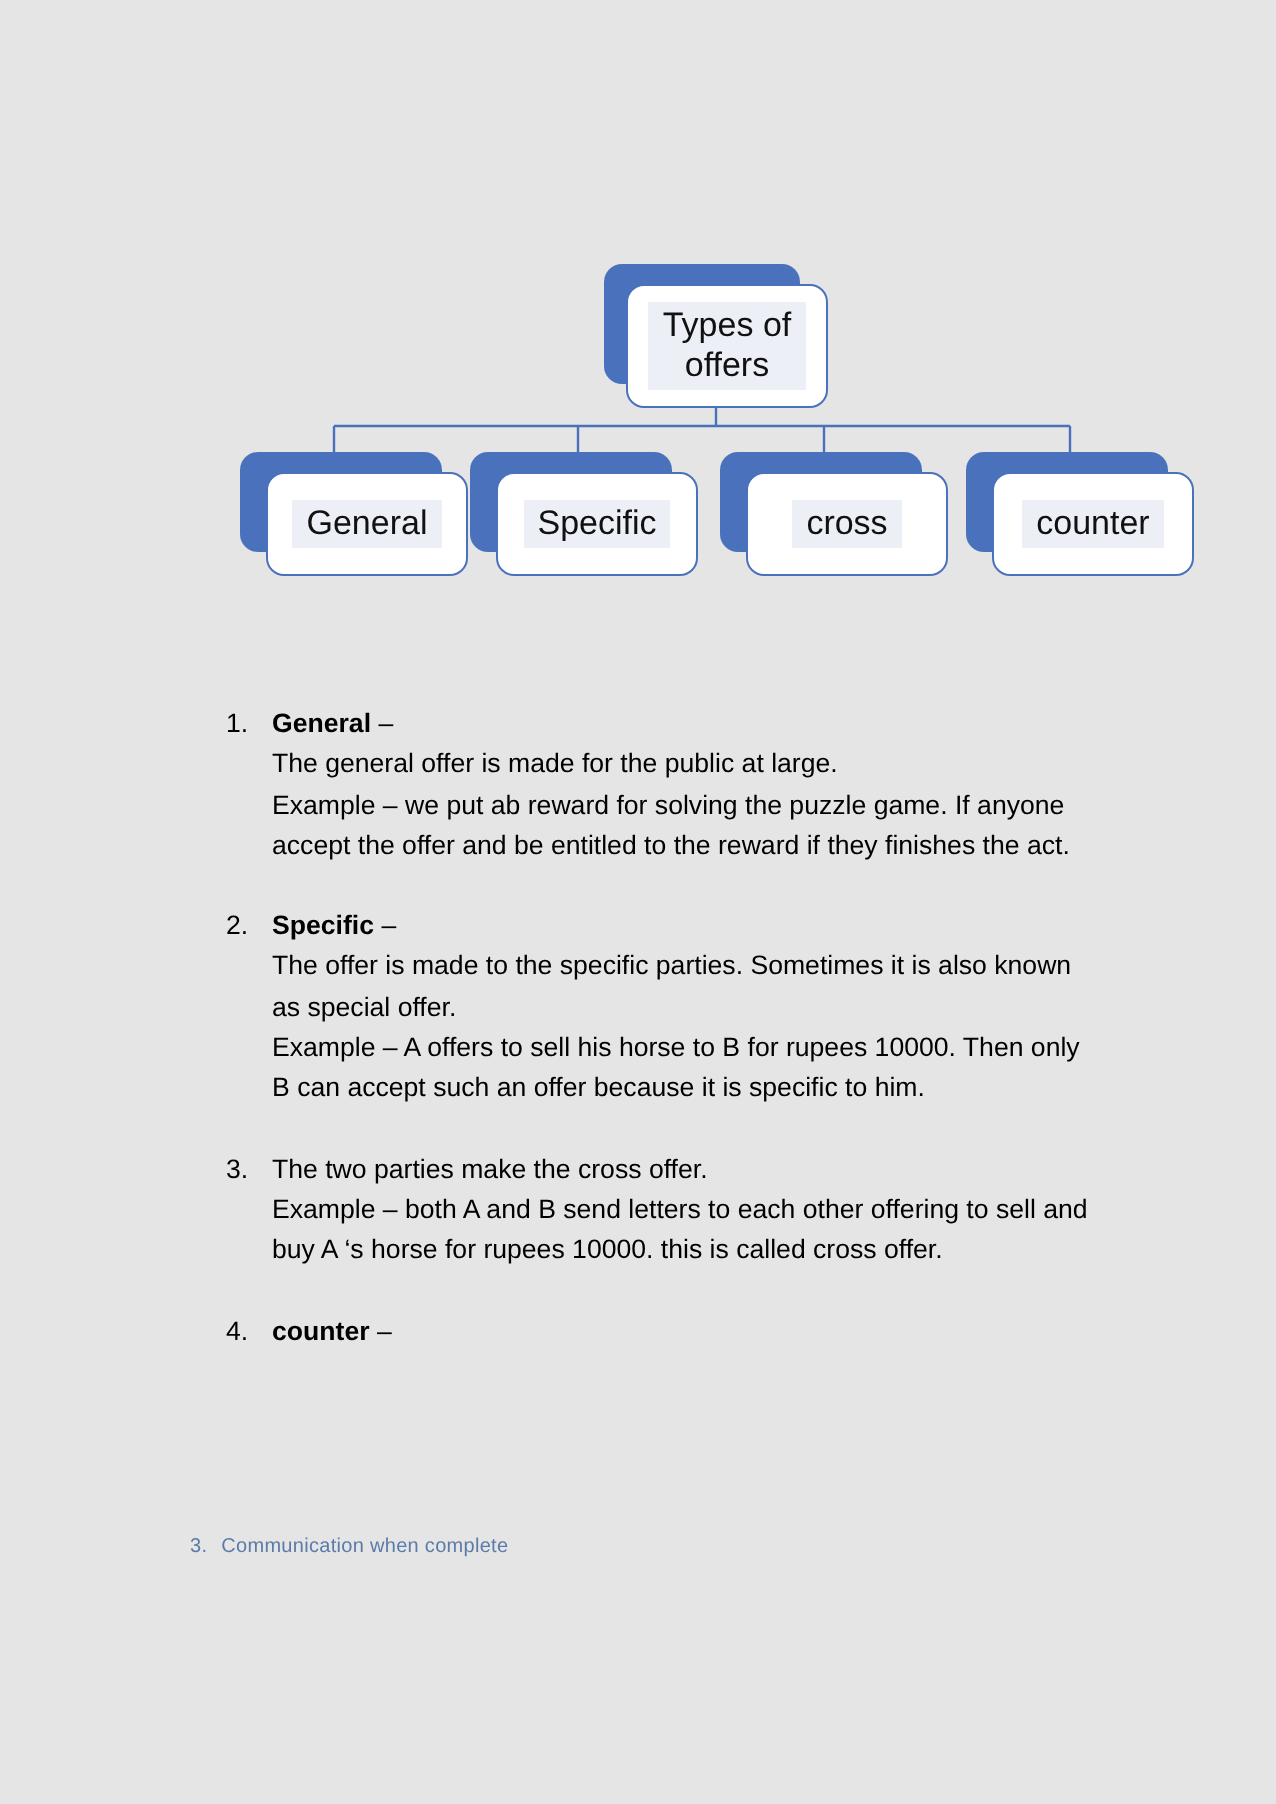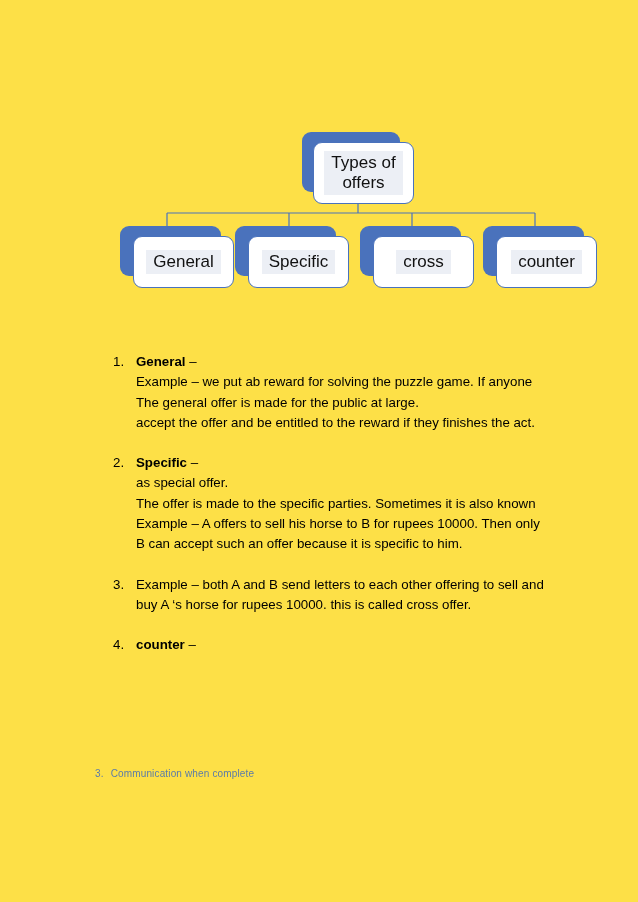--- a/index.html
+++ b/index.html
@@ -13,21 +13,21 @@
     position: relative;
     font-family: "Liberation Sans", "DejaVu Sans", sans-serif;
     color: #000000;
     overflow: hidden;
   }
 
   
   .page {
     position: absolute;
     inset: 0;
-    background: #fde047;
+    background: #e5e5e5;
   }
 
   
   .chart {
     position: absolute;
     left: 0;
     top: 0;
     width: 638px;
     height: 320px;
   }
@@ -184,36 +184,37 @@
       </div>
     </div>
 
   </div>
 
   <div class="content">
 
     <div class="list-item">
       <span class="num">1.</span>
       <span class="term-line"><span class="term">General</span><span> –</span></span>
+      <span class="line">The general offer is made for the public at large.</span>
       <span class="line">Example – we put ab reward for solving the puzzle game. If anyone</span>
-      <span class="line">The general offer is made for the public at large.</span>
       <span class="line">accept the offer and be entitled to the reward if they finishes the act.</span>
     </div>
 
     <div class="list-item">
       <span class="num">2.</span>
       <span class="term-line"><span class="term">Specific</span><span> –</span></span>
+      <span class="line">The offer is made to the specific parties. Sometimes it is also known</span>
       <span class="line">as special offer.</span>
-      <span class="line">The offer is made to the specific parties. Sometimes it is also known</span>
       <span class="line">Example – A offers to sell his horse to B for rupees 10000. Then only</span>
       <span class="line">B can accept such an offer because it is specific to him.</span>
     </div>
 
     <div class="list-item">
       <span class="num">3.</span>
+      <span class="line">The two parties make the cross offer.</span>
       <span class="line">Example – both A and B send letters to each other offering to sell and</span>
       <span class="line">buy A ‘s horse for rupees 10000. this is called cross offer.</span>
     </div>
 
     <div class="list-item">
       <span class="num">4.</span>
       <span class="term-line"><span class="term">counter</span><span> –</span></span>
     </div>
 
   </div>

